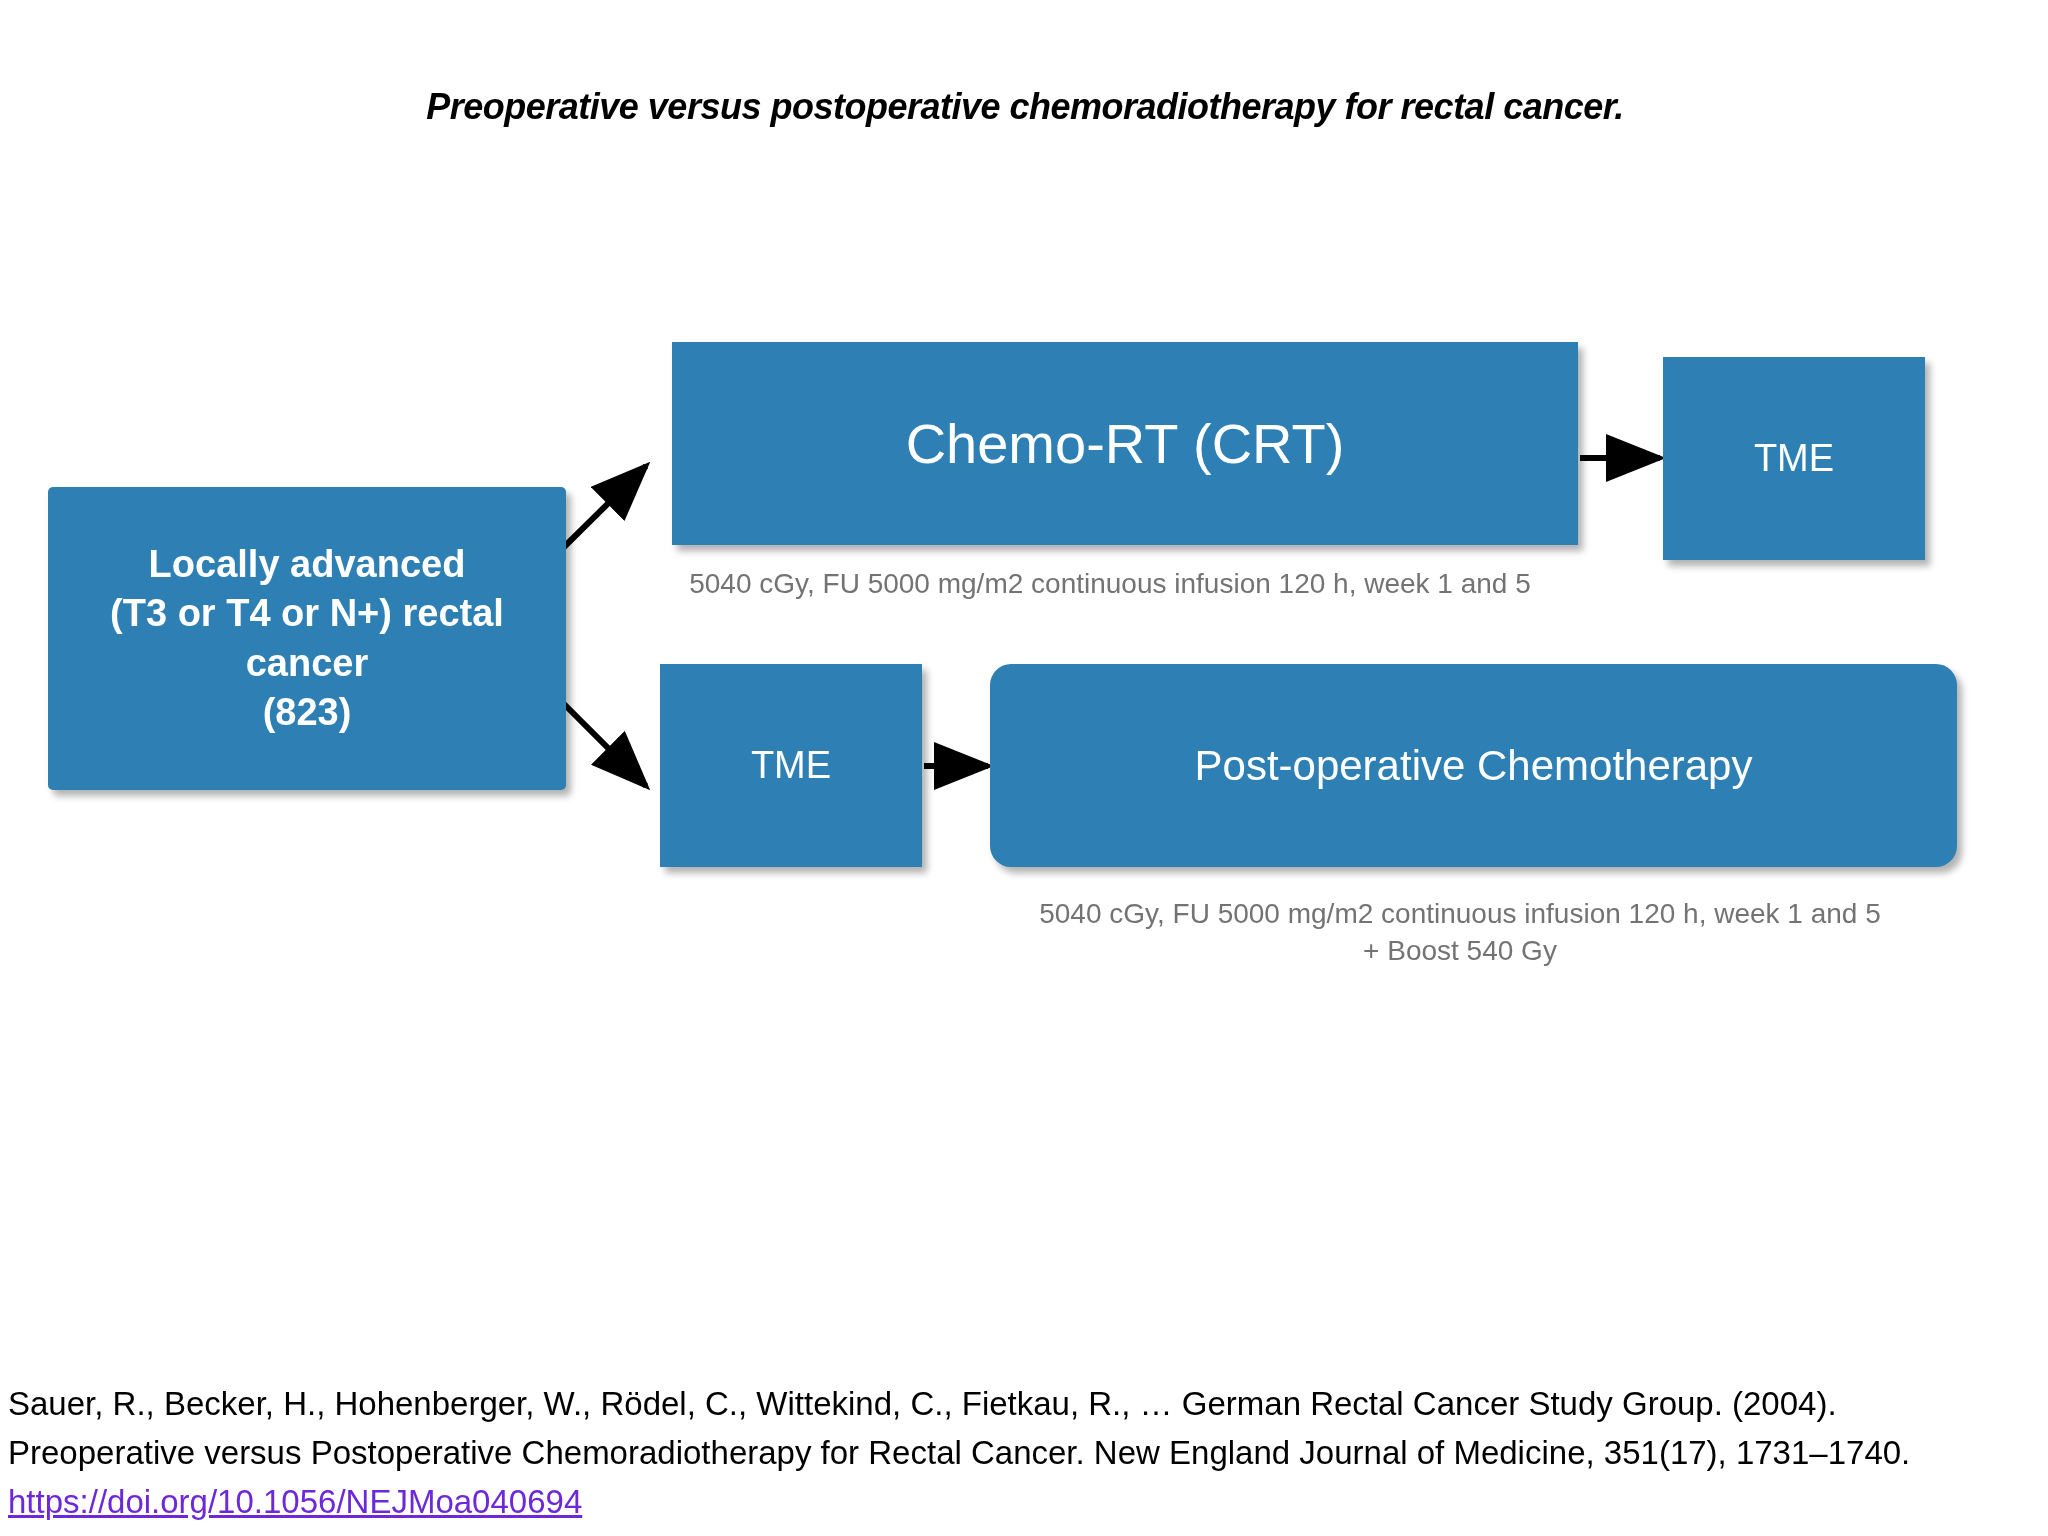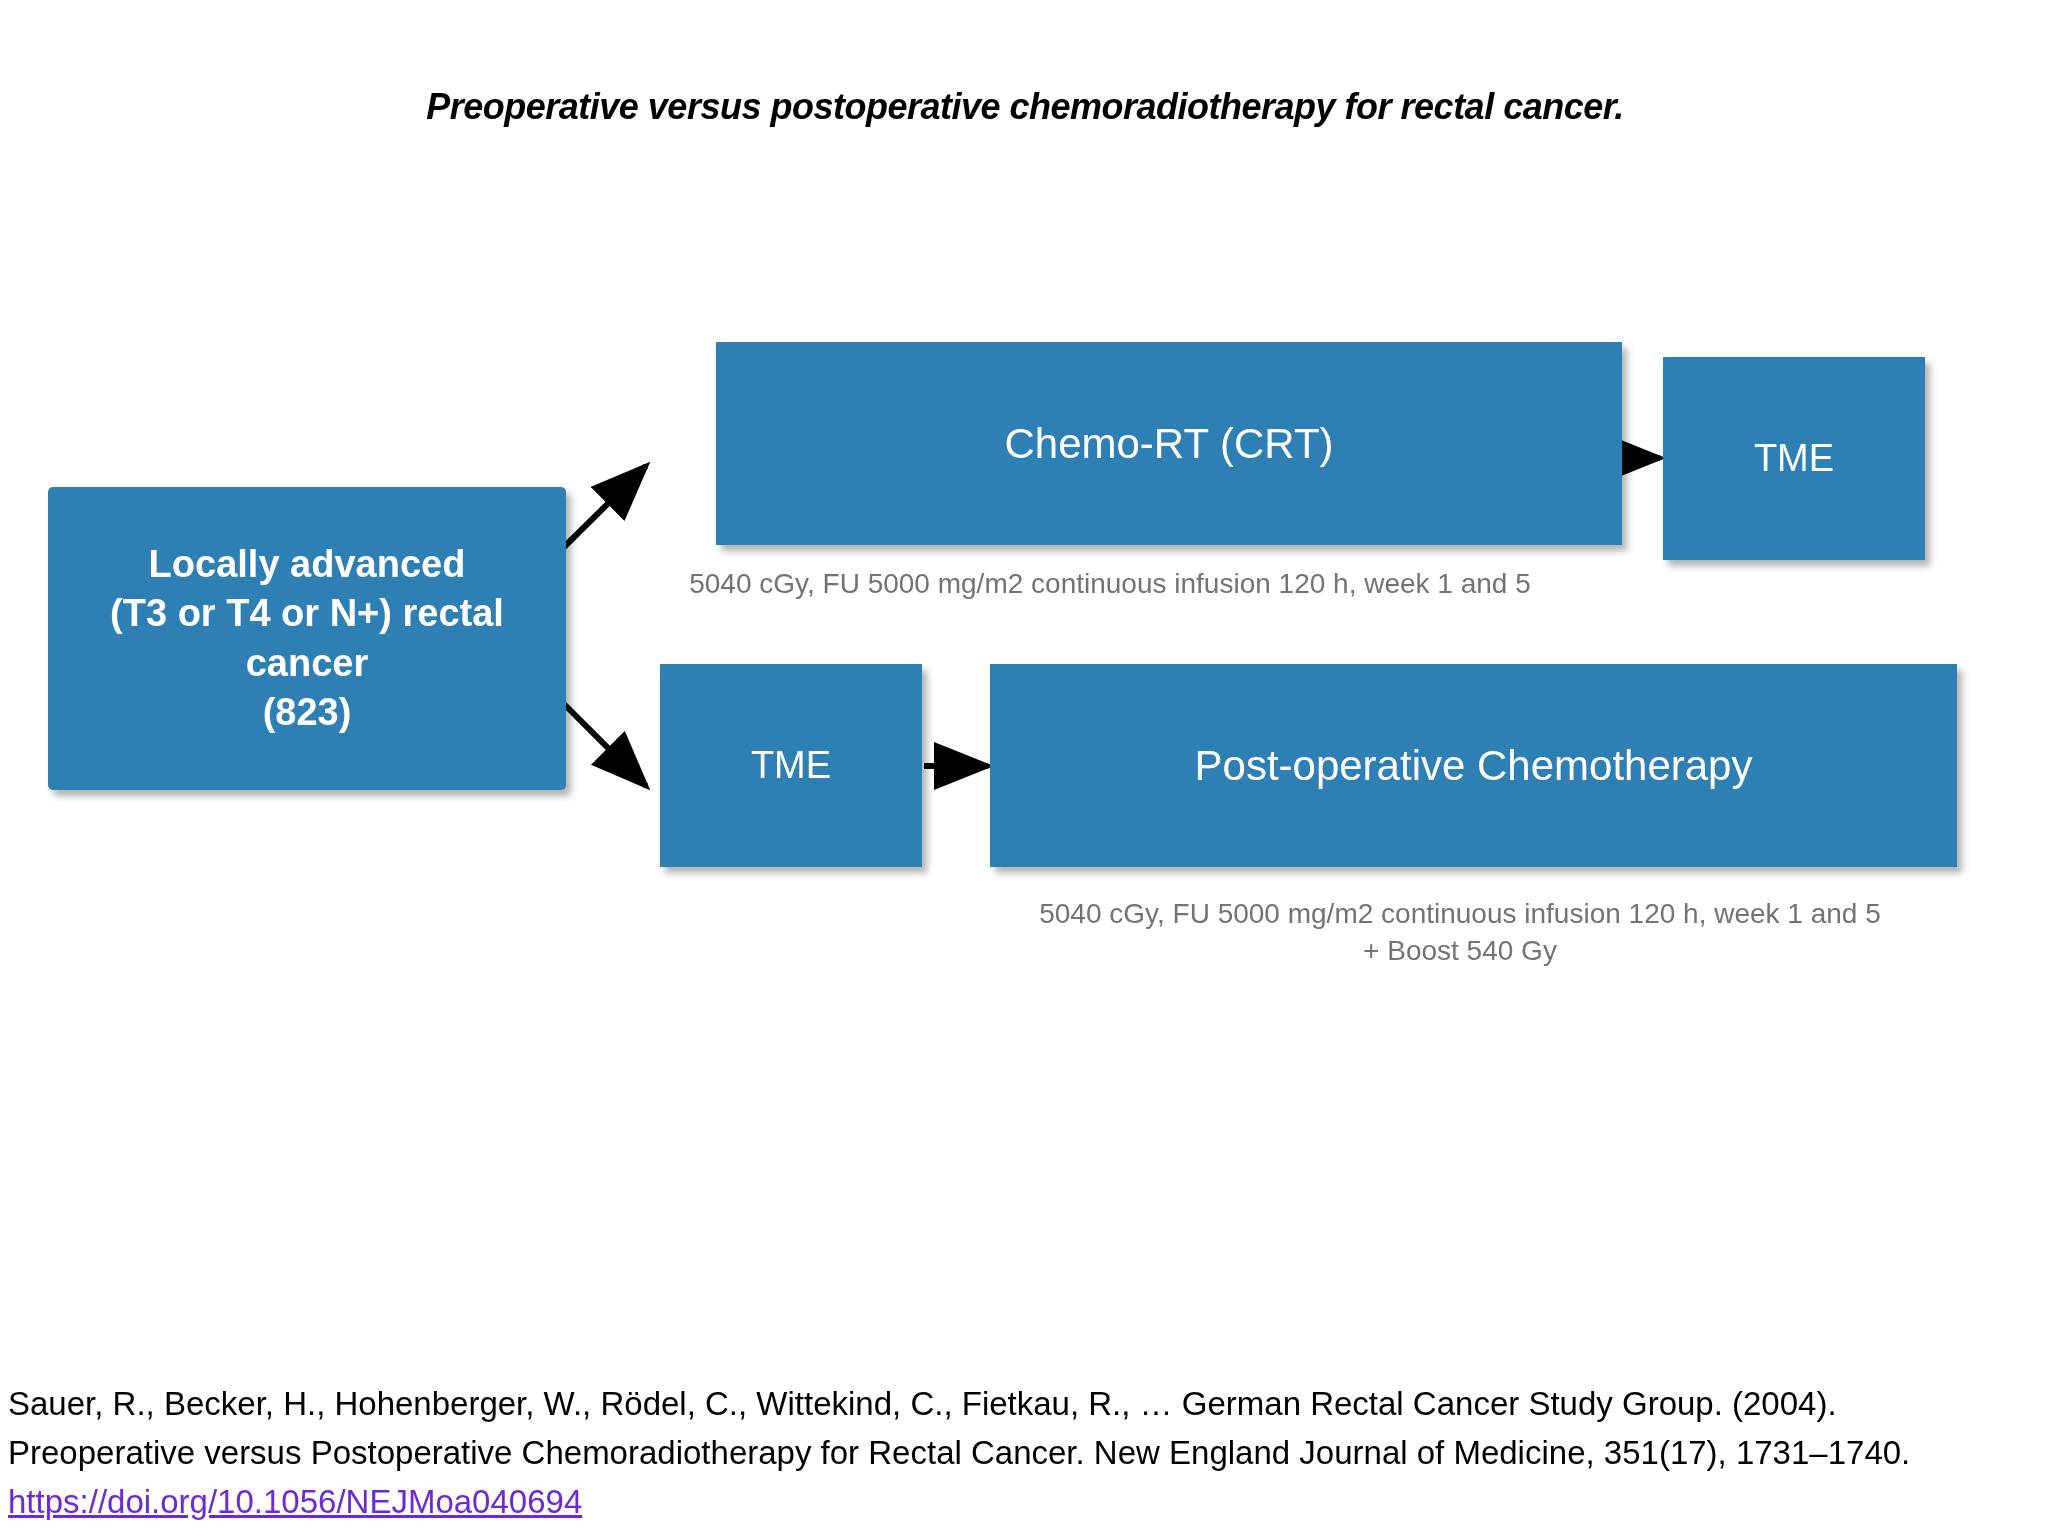--- a/index.html
+++ b/index.html
@@ -76,23 +76,22 @@
     font-size: 38px;
     line-height: 1.30;
   }
 
   
   #node-crt {
     left: 672px;
     top: 342px;
     width: 906px;
     height: 203px;
-    font-size: 42px;
+    font-size: 56px;
     font-weight: normal;
-    margin-left: 44px;
   }
   #node-tme-top {
     left: 1663px;
     top: 357px;
     width: 262px;
     height: 203px;
     font-size: 38px;
   }
 
   
@@ -102,20 +101,21 @@
     width: 262px;
     height: 203px;
     font-size: 38px;
   }
   #node-postop-chemo {
     left: 990px;
     top: 664px;
     width: 967px;
     height: 203px;
     font-size: 42px;
+    border-radius: 21px;
   }
 
   
   .caption {
     position: absolute;
     font-size: 28px;
     line-height: 1.33;
     color: #737373;
     text-align: center;
   }

